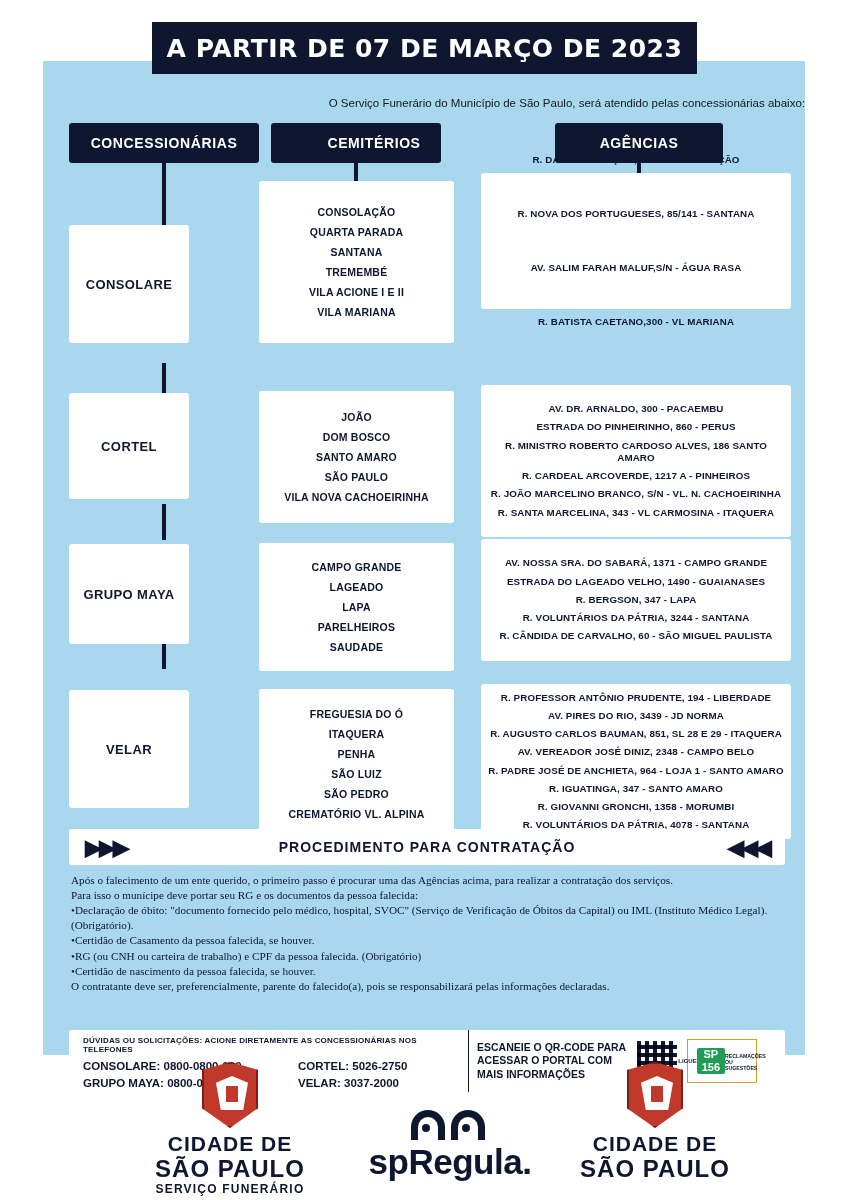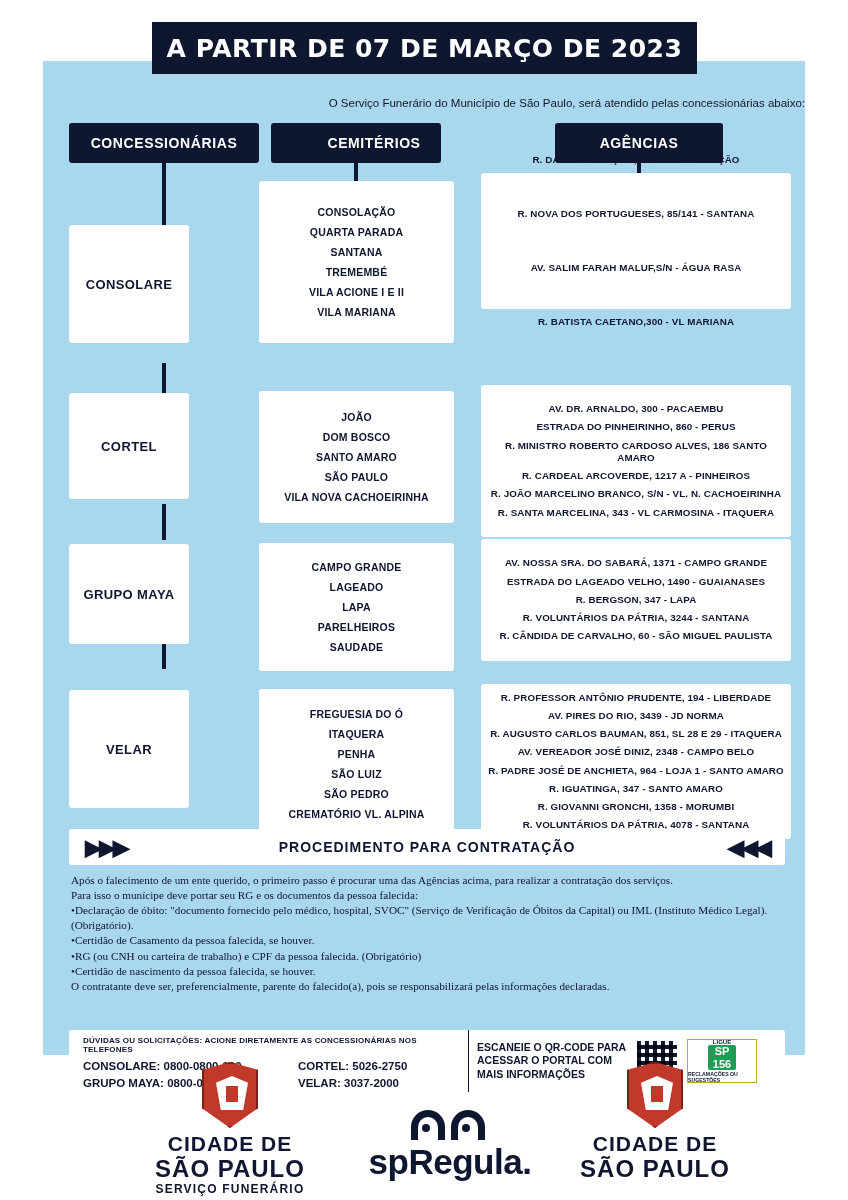--- a/index.html
+++ b/index.html
@@ -140,21 +140,21 @@
   .contacts-right { flex: 1; display: flex; align-items: center; padding: 0 8px; gap: 8px; }
   .qr-text { font-size: 10.5px; font-weight: bold; color: #0e1630; line-height: 1.3; width: 150px; }
   .qr { width: 44px; height: 44px; background:
       repeating-linear-gradient(90deg,#0e1630 0 4px,#fff 4px 8px),
       repeating-linear-gradient(0deg,#0e1630 0 4px,transparent 4px 8px);
       background-blend-mode: multiply;
       border: 2px solid #fff;
   }
   .sp156 {
     width: 70px; height: 44px; border: 1.5px solid #c9a227;
-    display: flex; flex-direction: column; align-items: center; justify-content: center;
+    display: flex; align-items: center; justify-content: center;
   }
   .sp156 .lig { font-size: 6px; font-weight: bold; color: #0e1630; }
   .sp156 .badge { background: #1f9d55; color: #fff; font-size: 11px; font-weight: bold; padding: 0 5px; border-radius: 2px; line-height: 1.15; text-align:center;}
   .sp156 .sub { font-size: 5.2px; font-weight: bold; color: #0e1630; margin-top: 1px; }
 
   
   .logos { position: absolute; left: 0; top: 1062px; width: 848px; height: 138px; }
   .logo-block { position: absolute; text-align: center; }
   #logo-left { left: 120px; top: 0; width: 220px; }
   #logo-right { left: 545px; top: 0; width: 220px; }

